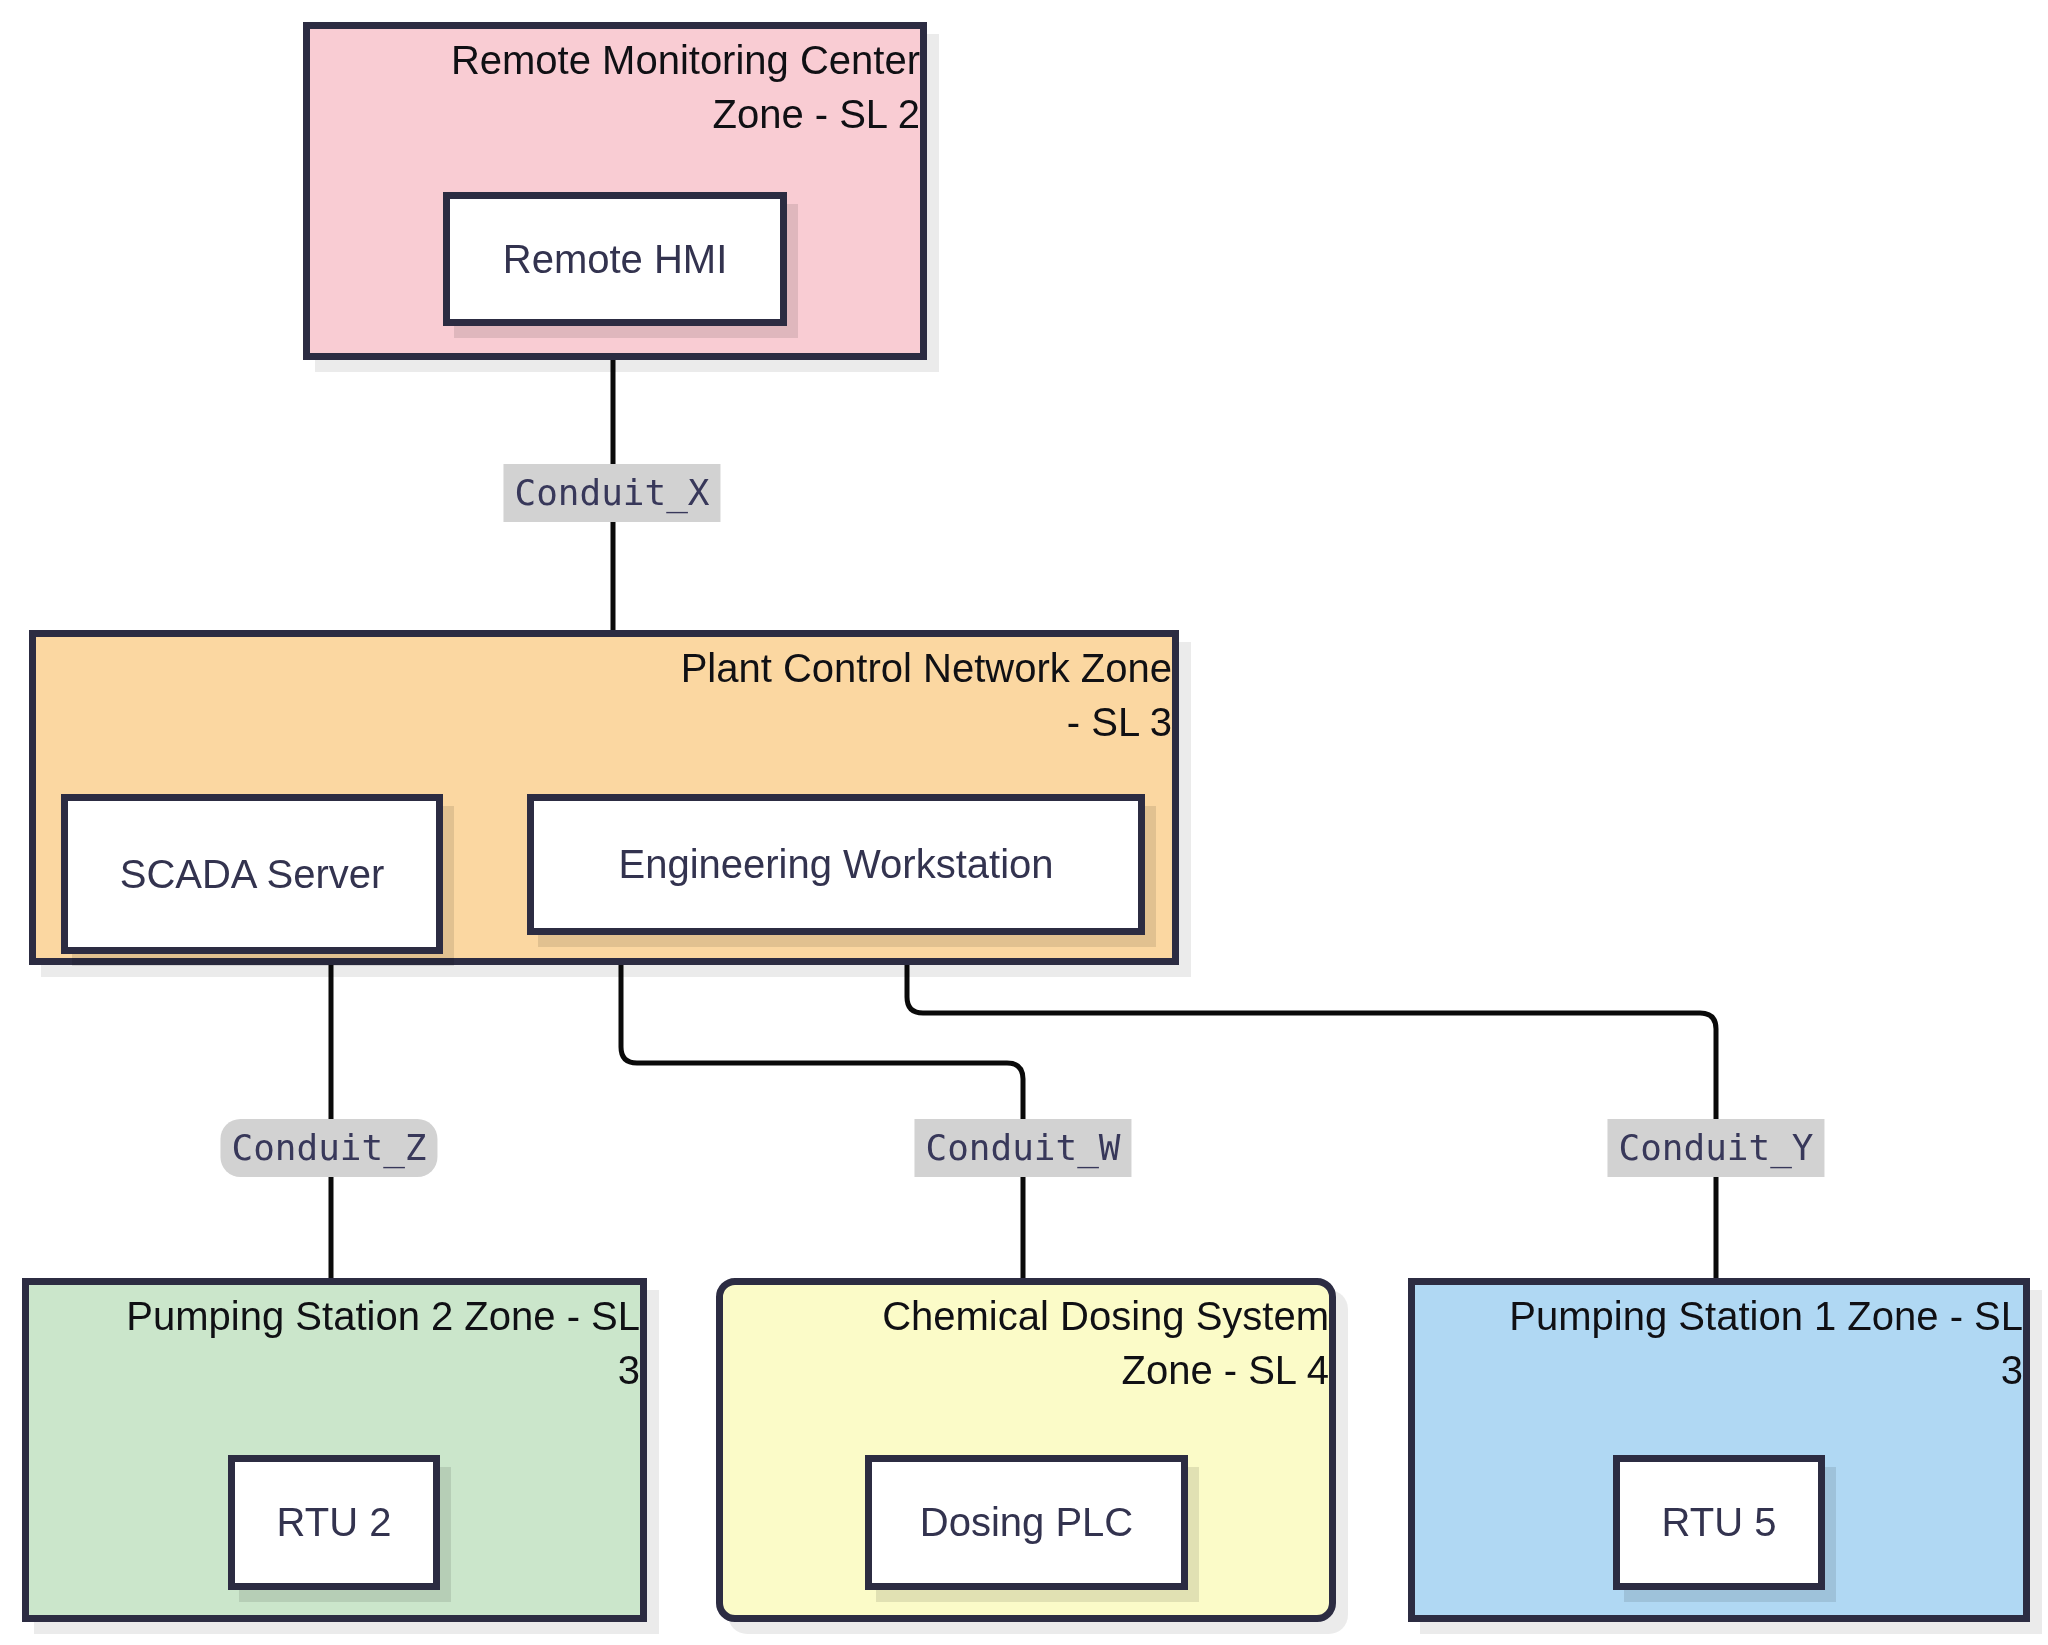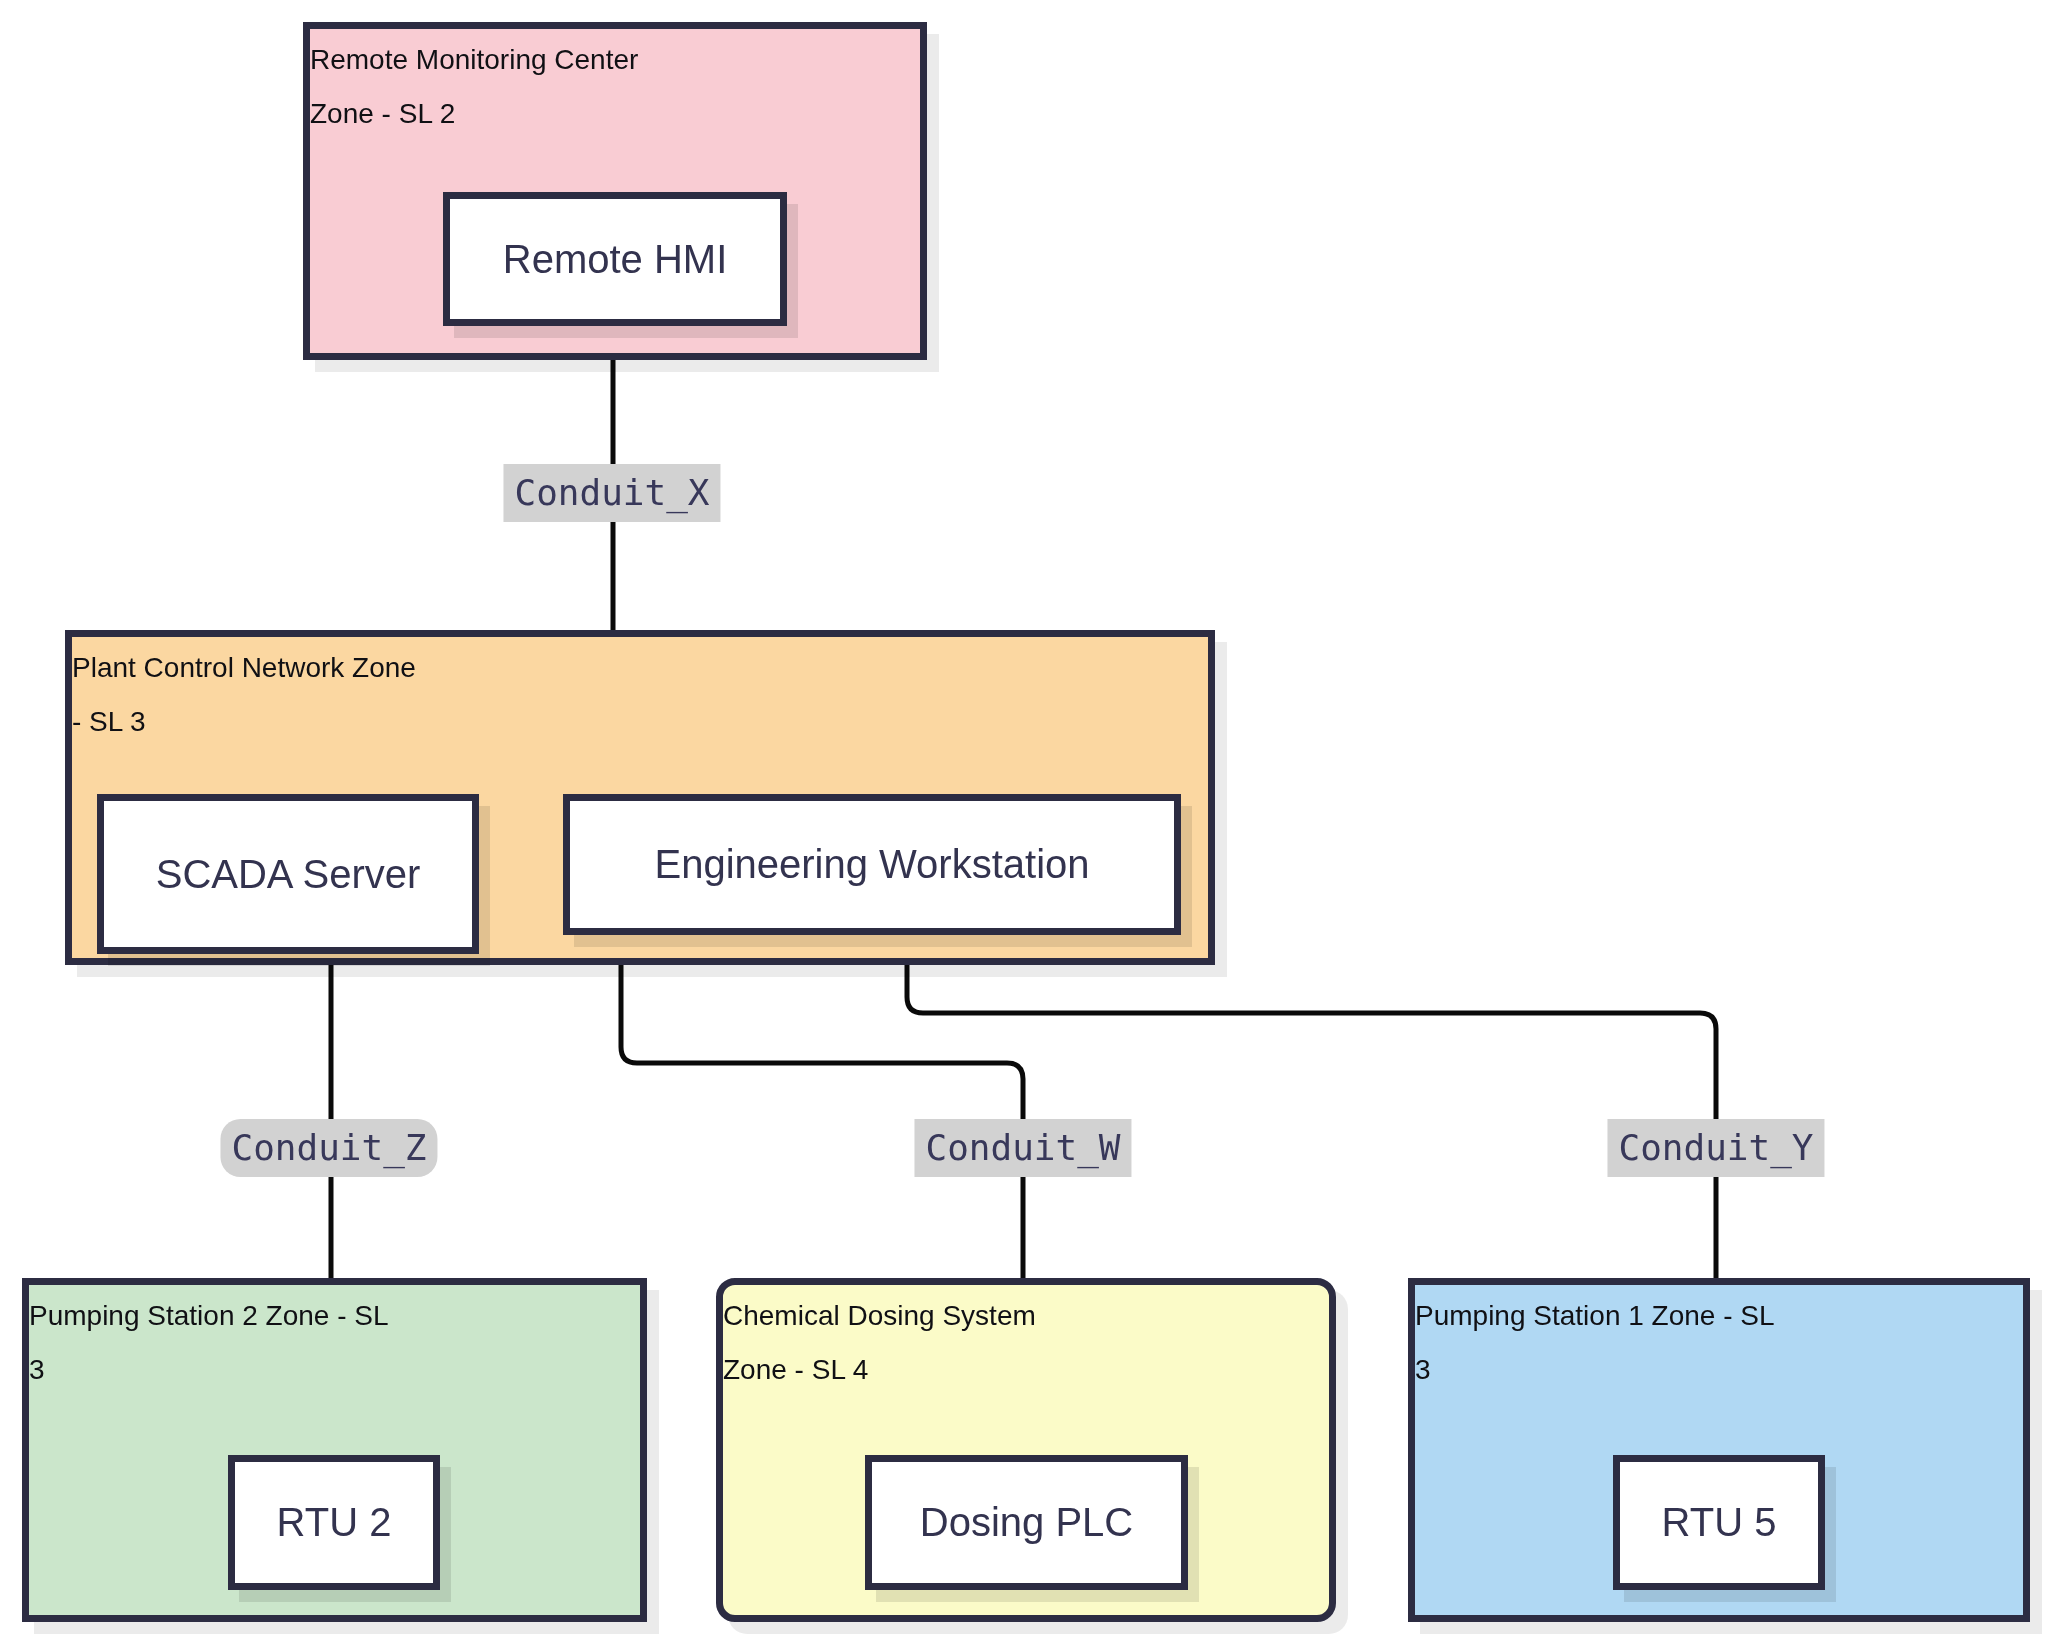--- a/index.html
+++ b/index.html
@@ -27,23 +27,23 @@
     stroke-width: 5;
     fill: none;
   }
   .zone {
     position: absolute;
     box-sizing: border-box;
     border: 7px solid #2c2c42;
     box-shadow: 12px 12px 0 rgba(0,0,0,0.08);
   }
   .zone-title {
-    text-align: left;
+    text-align: right;
     padding-top: 4px;
-    font-size: 28px;
+    font-size: 40px;
     line-height: 54px;
     font-weight: 500;
     color: #101014;
   }
   .node {
     position: absolute;
     box-sizing: border-box;
     background: #ffffff;
     border: 7px solid #2c2c42;
     display: flex;
@@ -61,21 +61,21 @@
     background: #d2d2d2;
     color: #38385a;
     font-family: "DejaVu Sans Mono", monospace;
     font-size: 36px;
     line-height: 48px;
     padding: 5px 11px;
     white-space: nowrap;
   }
   
   .zone--remote { left: 303px; top: 22px;   width: 624px;  height: 338px; }
-  .zone--plant  { left: 65px;  top: 630px;  width: 1150px; height: 335px; }
+  .zone--plant  { left: 29px;  top: 630px;  width: 1150px; height: 335px; }
   .zone--ps2    { left: 22px;  top: 1278px; width: 625px;  height: 344px; }
   .zone--chem   { left: 716px; top: 1278px; width: 620px;  height: 344px; border-radius: 19px; }
   .zone--ps1    { left: 1408px;top: 1278px; width: 622px;  height: 344px; }
   
   .node--remote-hmi { left: 133px; top: 163px; width: 344px; height: 134px; }
   .node--scada      { left: 25px;  top: 157px; width: 382px; height: 160px; }
   .node--ews        { left: 491px; top: 157px; width: 618px; height: 141px; }
   .node--rtu2       { left: 199px; top: 170px; width: 212px; height: 135px; }
   .node--dosing     { left: 142px; top: 170px; width: 323px; height: 135px; }
   .node--rtu1       { left: 198px; top: 170px; width: 212px; height: 135px; }

